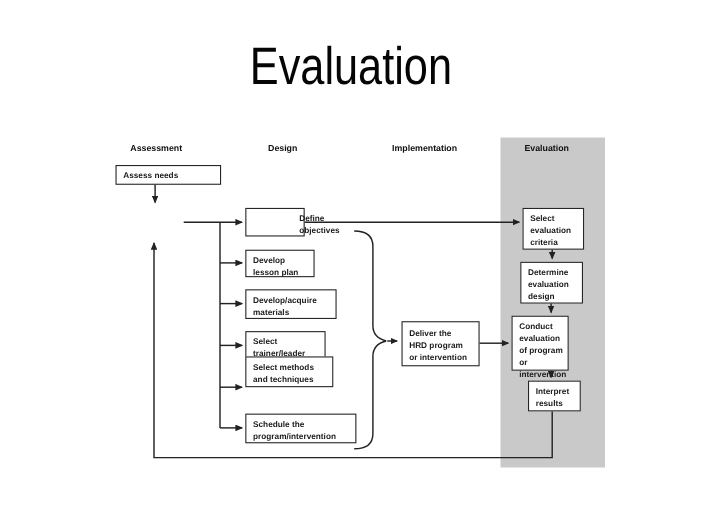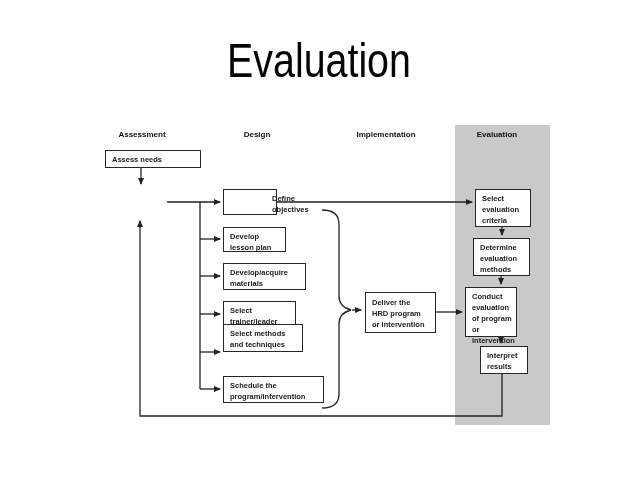--- a/index.html
+++ b/index.html
@@ -55,21 +55,21 @@
   <div class="box" style="left:223px;top:376px;width:101px;height:27px;">Schedule the
 program/intervention</div>
   <div class="box" style="left:365px;top:292px;width:71px;height:41px;padding-top:4px;">Deliver the
 HRD program
 or intervention</div>
   <div class="box" style="left:475px;top:189px;width:56px;height:38px;">Select
 evaluation
 criteria</div>
   <div class="box" style="left:473px;top:238px;width:57px;height:38px;">Determine
 evaluation
-methods</div>
+design</div>
   <div class="box" style="left:465px;top:287px;width:52px;height:50px;">Conduct
 evaluation
 of program
 or intervention</div>
   <div class="box" style="left:480px;top:346px;width:48px;height:28px;">Interpret
 results</div>
 
   <svg class="connectors" width="638" height="478" viewBox="0 0 638 478">
     <defs>
       <marker id="arr" markerUnits="userSpaceOnUse" markerWidth="7" markerHeight="6" refX="6" refY="3" orient="auto">

